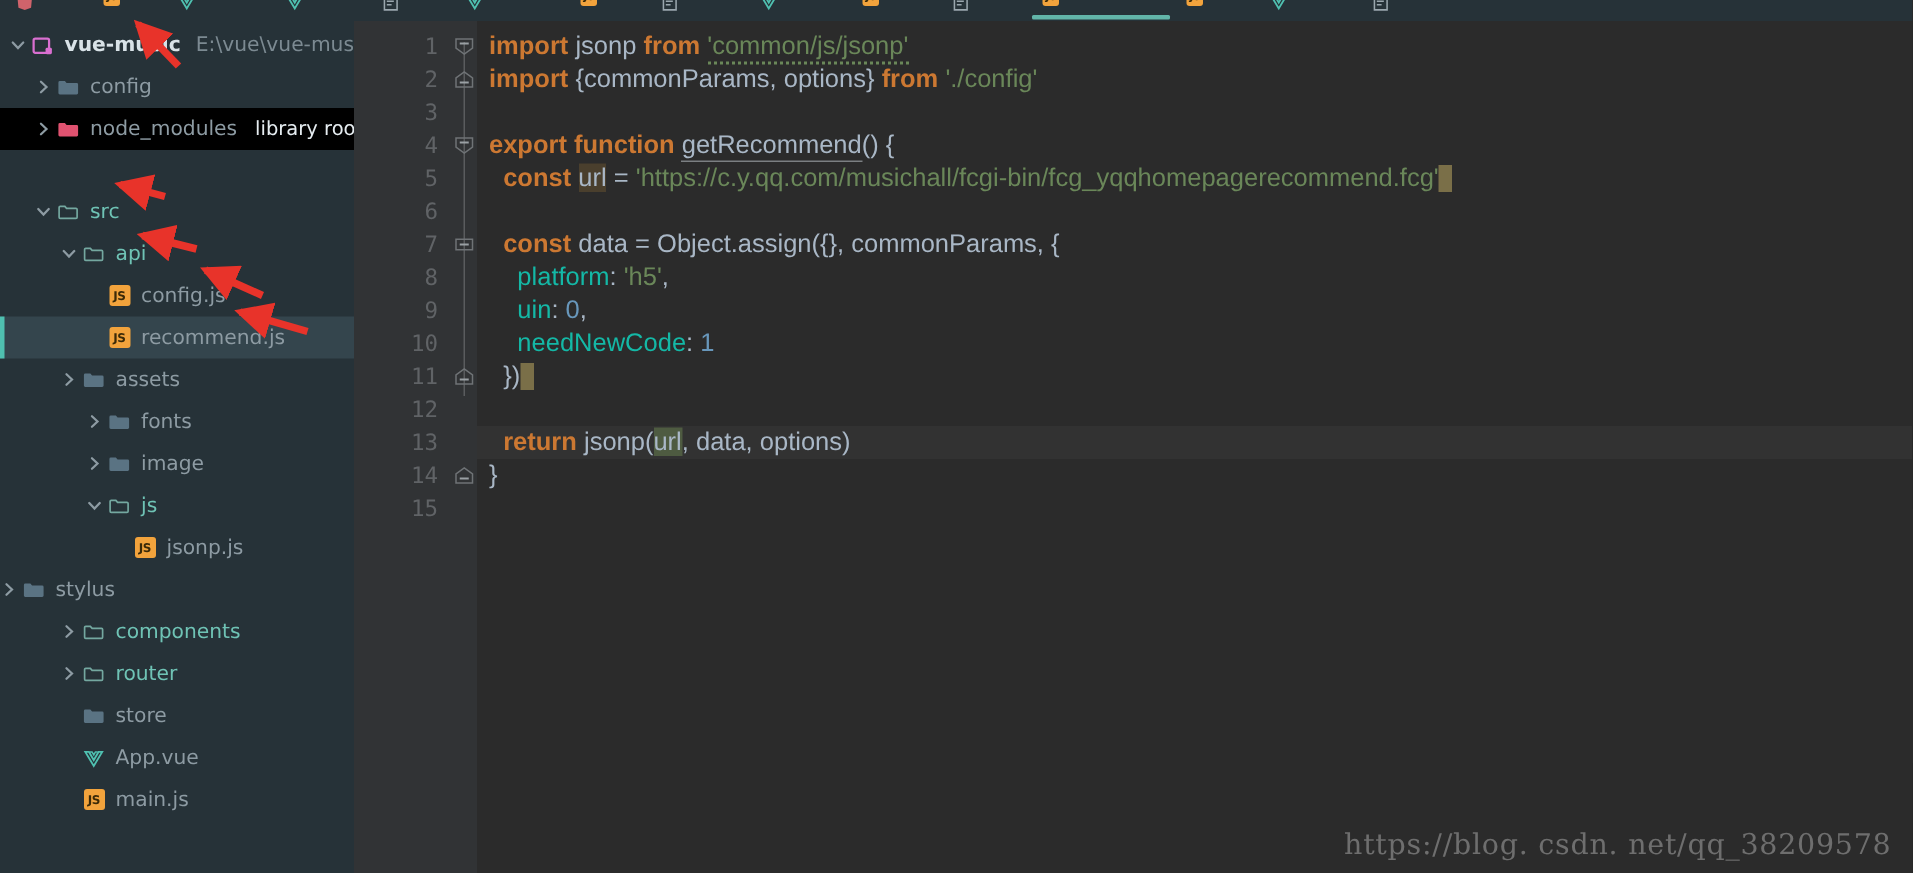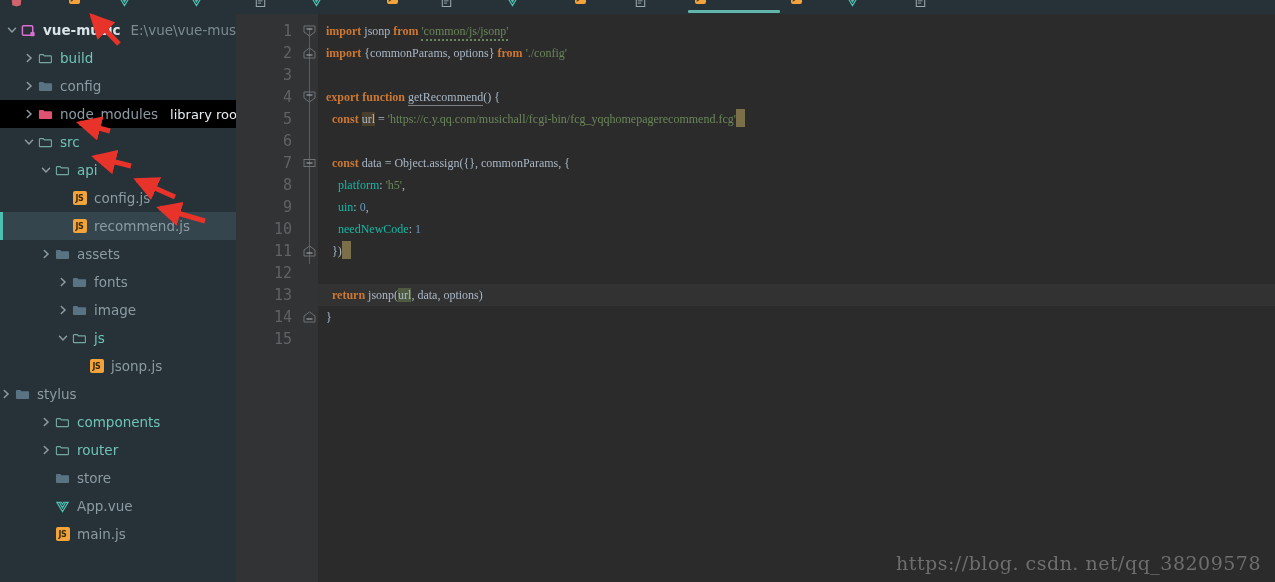--- a/index.html
+++ b/index.html
@@ -176,22 +176,22 @@
   }
   .fmark {
     position: absolute;
     left: 1px; top: 5px;
     width: 13px; height: 12px;
   }
   .code {
     flex: 1;
     position: relative;
     padding-top: 6px;
-    font-family: Liberation Serif, serif;
-    font-size: 12px;
+    font-family: Liberation Sans, sans-serif;
+    font-size: 17px;
     overflow: hidden;
   }
   .cline {
     height: 22px;
     line-height: 22px;
     white-space: pre;
     padding-left: 8px;
     position: relative;
   }
   .cline.current { background: #323232; }
@@ -365,53 +365,40 @@
           <span class="tpath">E:\vue\vue-music</span>
         </div>
         <div class="treerow" style="padding-left: 23px;">
           <span class="arrow">
             <svg viewBox="0 0 12 12" width="12" height="12">
               <path d="M4.3 2.5 L8 6 L4.3 9.5" fill="none" stroke="#8d9ba3" stroke-width="1.5" stroke-linecap="round"></path>
             </svg>
           </span>
           <span class="ticon-box">
             <svg viewBox="0 0 16 16" width="15" height="15">
-              <path d="M1.5 4.6a.8.8 0 0 1 .8-.8h3.3l1.2 1.4h6.7a.8.8 0 0 1 .8.8v5.6a.8.8 0 0 1-.8.8H2.3a.8.8 0 0 1-.8-.8z" fill="none" stroke="#74a8a0" stroke-width="1.2"></path>
-            </svg>
-          </span>
-          <span class="tname src">build</span>
-        </div>
-        <div class="treerow" style="padding-left: 23px;">
-          <span class="arrow">
-            <svg viewBox="0 0 12 12" width="12" height="12">
-              <path d="M4.3 2.5 L8 6 L4.3 9.5" fill="none" stroke="#8d9ba3" stroke-width="1.5" stroke-linecap="round"></path>
-            </svg>
-          </span>
-          <span class="ticon-box">
-            <svg viewBox="0 0 16 16" width="15" height="15">
               <path d="M1 4.2a1 1 0 0 1 1-1h3.6l1.2 1.4H14a1 1 0 0 1 1 1v6.2a1 1 0 0 1-1 1H2a1 1 0 0 1-1-1z" fill="#5a7383"></path>
             </svg>
           </span>
           <span class="tname ">config</span>
         </div>
         <div class="treerow hl-olive" style="padding-left: 23px;">
           <span class="arrow">
             <svg viewBox="0 0 12 12" width="12" height="12">
               <path d="M4.3 2.5 L8 6 L4.3 9.5" fill="none" stroke="#8d9ba3" stroke-width="1.5" stroke-linecap="round"></path>
             </svg>
           </span>
           <span class="ticon-box">
             <svg viewBox="0 0 16 16" width="15" height="15">
               <path d="M1 4.2a1 1 0 0 1 1-1h3.6l1.2 1.4H14a1 1 0 0 1 1 1v6.2a1 1 0 0 1-1 1H2a1 1 0 0 1-1-1z" fill="#e05270"></path>
             </svg>
           </span>
           <span class="tname ">node_modules</span>
           <span class="tlibroot">library root</span>
         </div>
-        <div class="treerow" style="padding-left: 23px;">
+        <div class="treerow" style="padding-left: 23px; margin-top: 27px;">
           <span class="arrow">
             <svg viewBox="0 0 12 12" width="12" height="12">
               <path d="M2.5 4.3 L6 8 L9.5 4.3" fill="none" stroke="#8d9ba3" stroke-width="1.5" stroke-linecap="round"></path>
             </svg>
           </span>
           <span class="ticon-box">
             <svg viewBox="0 0 16 16" width="15" height="15">
               <path d="M1.5 4.6a.8.8 0 0 1 .8-.8h3.3l1.2 1.4h6.7a.8.8 0 0 1 .8.8v5.6a.8.8 0 0 1-.8.8H2.3a.8.8 0 0 1-.8-.8z" fill="none" stroke="#74a8a0" stroke-width="1.2"></path>
             </svg>
           </span>

